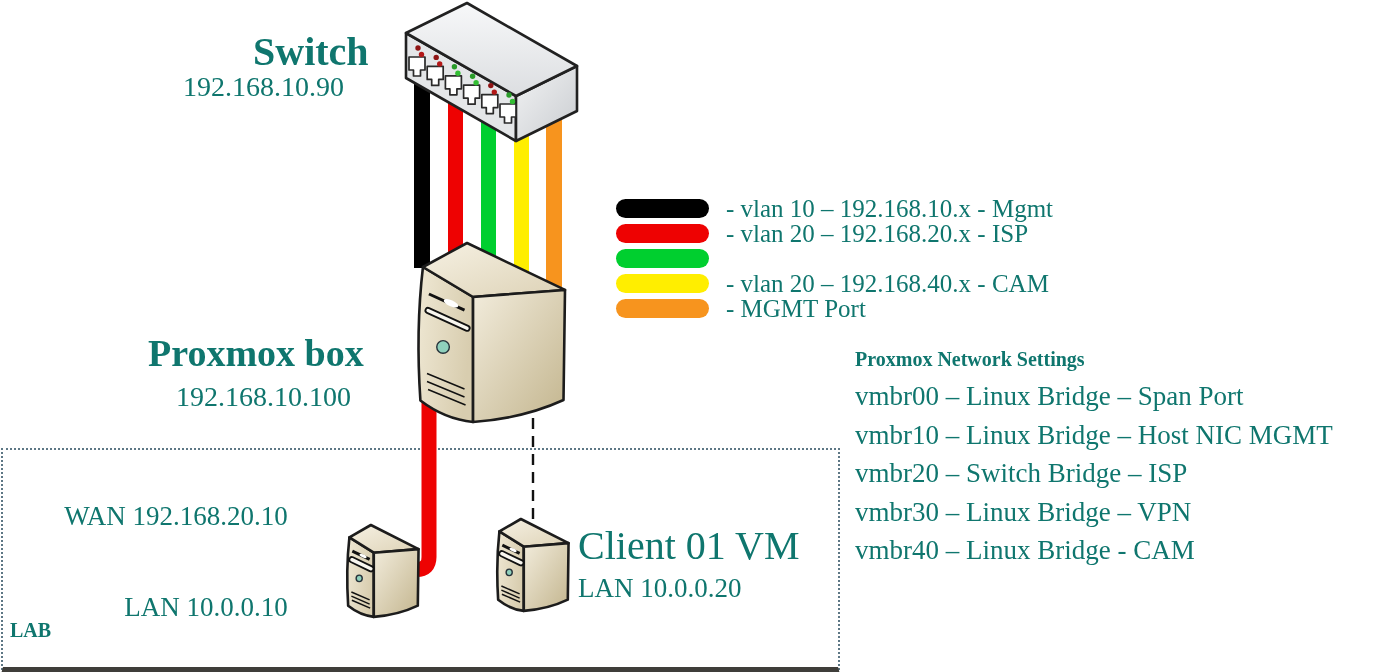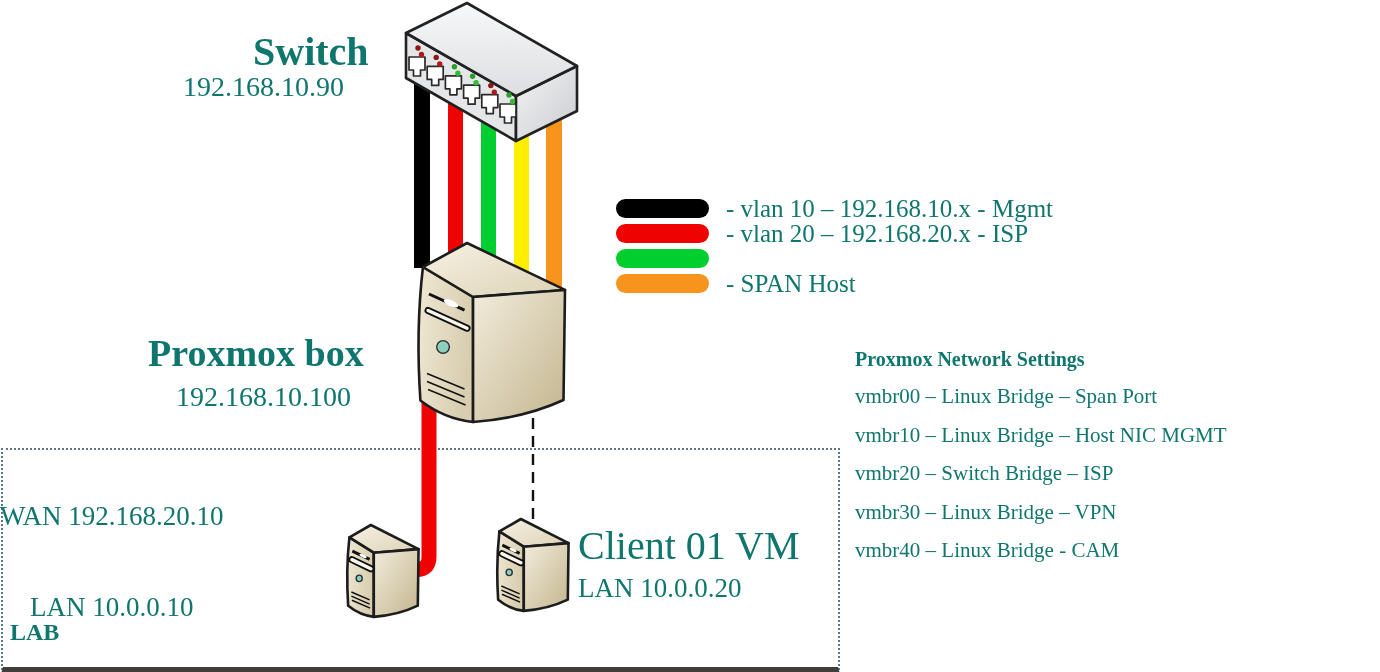--- a/index.html
+++ b/index.html
@@ -13,36 +13,36 @@
     position:absolute;left:1px;top:448px;width:835px;height:217px;
     border-left:2px dotted #5d7785;border-top:2px dotted #5d7785;border-right:2px dotted #5d7785;
     border-bottom:7px solid #3f3e3a;
   }
   .txt{position:absolute;white-space:nowrap;}
   .b{font-weight:bold;}
   .switch-label{left:253px;top:28px;font-size:40px;}
   .switch-ip{left:183px;top:71px;font-size:28px;}
   .proxmox-label{left:148px;top:331px;font-size:38px;}
   .proxmox-ip{left:176px;top:381px;font-size:28px;}
-  .ra{left:0;width:320px;text-align:left;}
+  .ra{left:16px;width:320px;text-align:center;}
   .pfsense-wan{top:501px;font-size:27px;}
   .pfsense-name{top:539px;font-size:38px;}
   .pfsense-lan{top:592px;font-size:27px;margin-left:30px;}
   .client-name{left:578px;top:522px;font-size:40px;}
   .client-lan{left:578px;top:573px;font-size:27px;}
-  .lab-label{left:10px;top:619px;font-size:24px;}
+  .lab-label{left:10px;top:619px;font-size:20px;}
   
   .legend{position:absolute;left:616px;top:156px;margin-top:40px;}
   .legend-row{display:flex;align-items:center;height:25px;}
   .legend-pill{width:93px;height:19px;border-radius:10px;margin-right:17px;flex:0 0 auto;}
   .legend-text{font-size:25px;line-height:25px;}
   
   .settings{position:absolute;left:855px;top:306px;}
   .settings-title{font-size:20px;font-weight:bold;line-height:36px;margin-top:35px;}
-  .settings-item{font-size:21px;line-height:38.5px;}
+  .settings-item{font-size:27px;line-height:38.5px;}
 </style>
 </head>
 <body>
 
 <div class="stage">
 
   <div class="lab-box"></div>
 
   <svg class="layer" width="1380" height="672" viewBox="0 0 1380 672">
     <defs>
@@ -145,22 +145,26 @@
       <div class="legend-text">- vlan 10 – 192.168.10.x - Mgmt</div>
     </div>
     <div class="legend-row">
       <div class="legend-pill" style="background: rgb(238, 2, 2);"></div>
       <div class="legend-text">- vlan 20 – 192.168.20.x - ISP</div>
     </div>
     <div class="legend-row">
       <div class="legend-pill" style="background: rgb(0, 207, 47);"></div>
     </div>
     <div class="legend-row">
+      <div class="legend-pill" style="background: rgb(255, 238, 0);"></div>
+      <div class="legend-text">- vlan 20 – 192.168.40.x - CAM</div>
+    </div>
+    <div class="legend-row">
       <div class="legend-pill" style="background: rgb(247, 148, 30);"></div>
-      <div class="legend-text">- SPAN Host</div>
+      <div class="legend-text">- MGMT Port</div>
     </div>
   </div>
 
   <div class="settings">
     <div class="settings-title">Proxmox Network Settings</div>
     <div class="settings-item">vmbr00 – Linux Bridge – Span Port</div>
     <div class="settings-item">vmbr10 – Linux Bridge – Host NIC MGMT</div>
     <div class="settings-item">vmbr20 – Switch Bridge – ISP</div>
     <div class="settings-item">vmbr30 – Linux Bridge – VPN</div>
     <div class="settings-item">vmbr40 – Linux Bridge - CAM</div>

